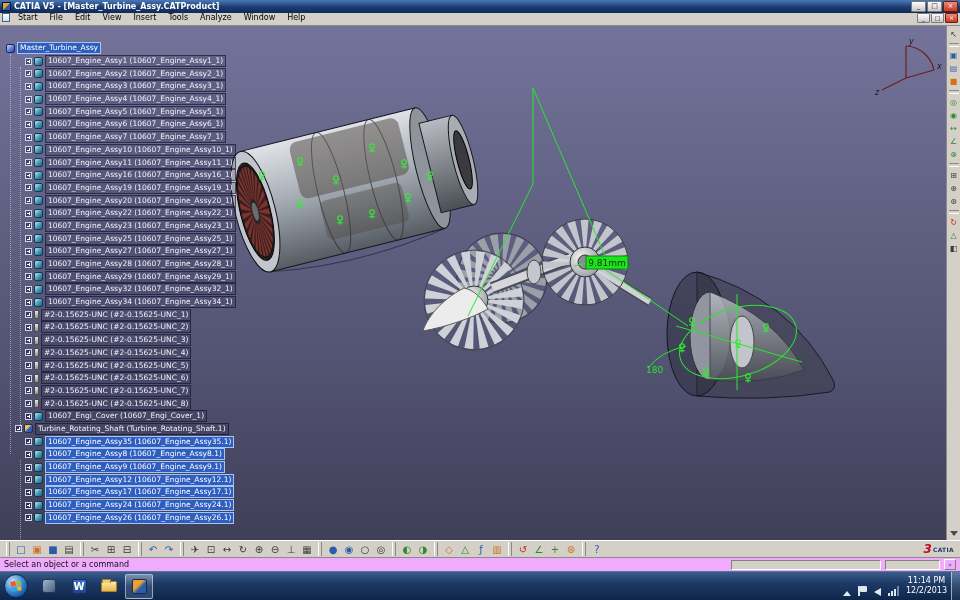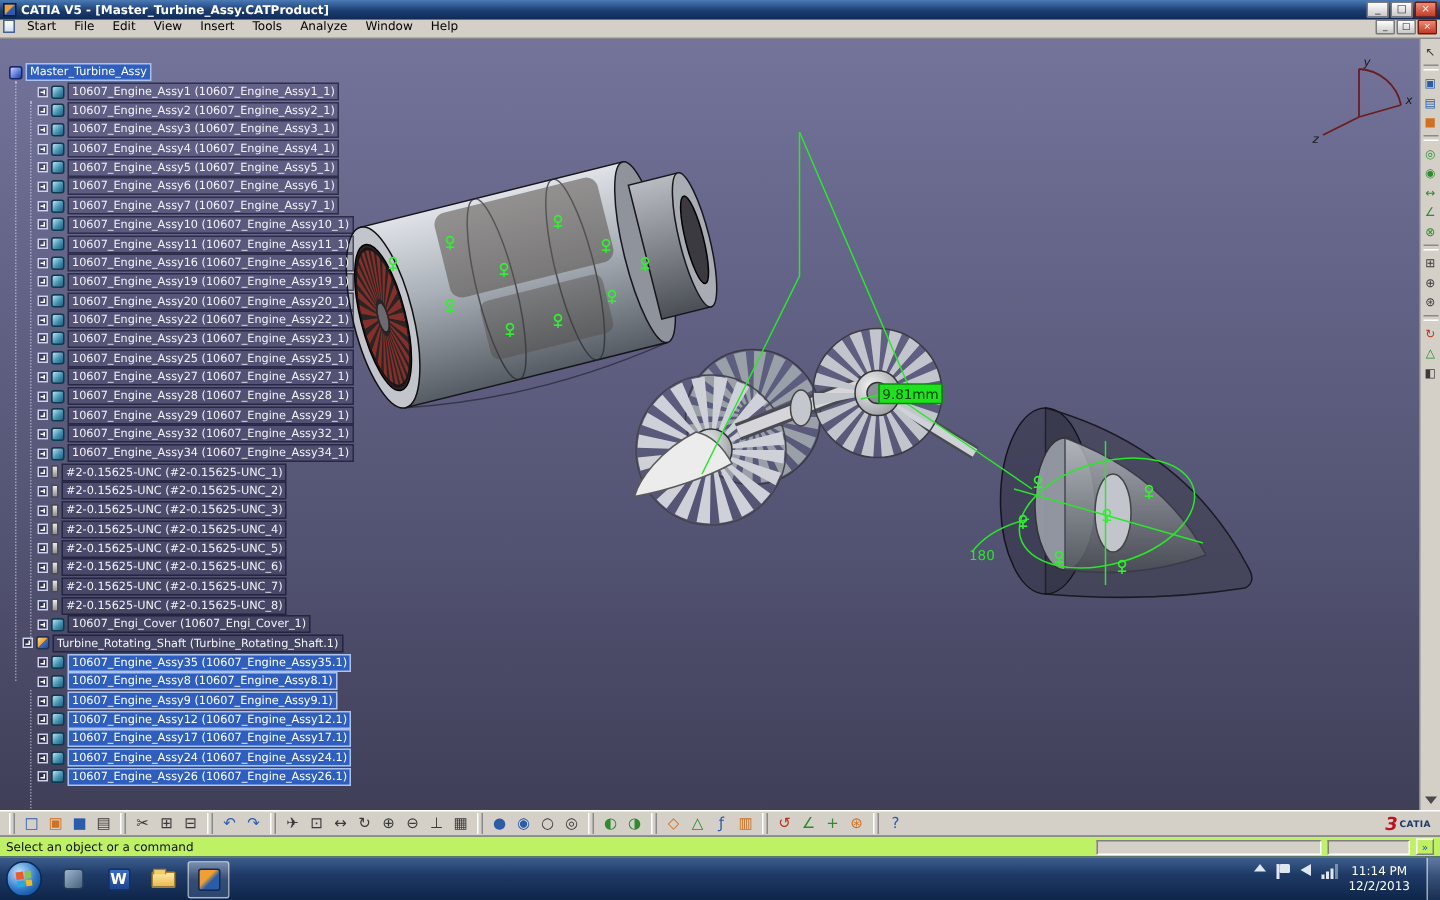--- a/index.html
+++ b/index.html
@@ -53,42 +53,42 @@
 
 .bottom-toolbar{position:absolute;top:540px;left:0;right:0;height:17px;background:#d4d0c8;border-top:1px solid #fff;display:flex;align-items:center;padding:0 3px}
 .bt-icon{width:16px;height:15px;font-size:10px;line-height:15px;text-align:center;color:#3a3a3a}
 .bt-sep{width:4px;height:14px;border-left:1px solid #fff;border-right:1px solid #8a8a8a;margin:0 3px}
 .c-blue{color:#2a5caa}.c-green{color:#2e8b2e}.c-orange{color:#d07020}.c-red{color:#c03020}
 .bt-logo{margin-left:auto;display:flex;align-items:center;padding-right:3px}
 .logo-three{color:#c01020;font-weight:bold;font-style:italic;font-size:12px;margin-right:1px}
 .logo-text{font-size:6px;color:#1a3a6b;font-weight:bold;letter-spacing:.3px}
 
 
-.statusbar{position:absolute;top:557px;left:0;right:0;height:14px;background:#bef264;border-top:1px solid #8a8a8a;display:flex;align-items:center;padding:0 4px;color:#111}
+.statusbar{position:absolute;top:557px;left:0;right:0;height:14px;background:#f0abfc;border-top:1px solid #8a8a8a;display:flex;align-items:center;padding:0 4px;color:#111}
 .sb-msg{font-size:8px}
 .sb-field{height:10px;border:1px solid;border-color:#808080 #fff #fff #808080;background:#d4d0c8}
 .sb-f1{width:150px;margin-left:auto}
 .sb-f2{width:55px;margin-left:4px}
 .sb-ico{width:12px;height:11px;margin-left:4px;border:1px solid;border-color:#fff #808080 #808080 #fff;font-size:7px;line-height:10px;text-align:center;color:#2a5caa}
 
 
 .taskbar{position:absolute;top:571px;left:0;right:0;height:29px;background:linear-gradient(#3c5d8c 0%,#1d3a66 40%,#0e2549 100%);border-top:1px solid #55779f;display:flex;align-items:center}
 .orb{width:24px;height:24px;border-radius:50%;margin:0 6px 0 4px;background:radial-gradient(circle at 35% 30%,#bfe3ff,#2f78c8 55%,#0b3d7e 95%);border:1px solid #072a55;display:flex;align-items:center;justify-content:center}
 .orb-flag{width:10px;height:10px;transform:rotate(-8deg);display:grid;grid-template-columns:1fr 1fr;grid-template-rows:1fr 1fr;gap:1px}
 .orb-flag i{display:block}
 .q1{background:#f05a28}.q2{background:#8cc63f}.q3{background:#28a8e0}.q4{background:#fcb814}
 .tb-items{display:flex;align-items:center;height:100%}
 .tb-item{width:28px;height:25px;margin:0 1px;display:flex;align-items:center;justify-content:center;border-radius:2px}
 .tb-item.active{background:linear-gradient(rgba(255,255,255,.35),rgba(255,255,255,.12) 50%,rgba(120,170,220,.25));border:1px solid rgba(255,255,255,.5)}
 .app1-icon{width:14px;height:14px;background:linear-gradient(135deg,#9fb6cc,#46607e);border-radius:3px;border:1px solid #233a52}
 .word-icon{width:15px;height:15px;background:linear-gradient(#3a6ec4,#1e4489);border:1px solid #122f66;border-radius:2px;color:#fff;font-size:10px;font-weight:bold;line-height:14px;text-align:center}
 .folder-icon{width:16px;height:11px;background:linear-gradient(#ffe9a8,#e8b84a);border:1px solid #a8812a;border-radius:1px;position:relative}
 .folder-icon::before{content:"";position:absolute;top:-3px;left:0;width:7px;height:3px;background:#f2cd6e;border:1px solid #a8812a;border-bottom:none;border-radius:1px 1px 0 0}
 .catia-icon{width:15px;height:15px;background:linear-gradient(135deg,#f0a030 40%,#2a5caa 60%);border:1px solid #13295a;border-radius:2px}
-.tray{margin-left:auto;display:flex;align-items:flex-start;gap:7px;padding-right:11px}
+.tray{margin-left:auto;display:flex;align-items:flex-end;gap:7px;padding-right:4px}
 .tri-up{width:0;height:0;border-left:4px solid transparent;border-right:4px solid transparent;border-bottom:5px solid #dfe7f0}
 .flag-ic{width:9px;height:10px;position:relative}
 .flag-ic::before{content:"";position:absolute;left:0;top:0;width:2px;height:10px;background:#dfe7f0}
 .flag-ic::after{content:"";position:absolute;left:2px;top:0;width:7px;height:6px;background:#dfe7f0;border-radius:1px}
 .vol-ic{width:0;height:0;border-top:4px solid transparent;border-bottom:4px solid transparent;border-right:7px solid #dfe7f0}
 .net-ic{display:flex;align-items:flex-end;gap:1px;height:10px}
 .net-ic i{display:block;width:2px;background:#dfe7f0}
 .n1{height:3px}.n2{height:5px}.n3{height:7px}.n4{height:10px;opacity:.45}
 .clock{color:#fff;font-size:8px;line-height:10px;text-align:center}
 .show-desktop{width:9px;height:29px;border-left:1px solid rgba(255,255,255,.55);background:linear-gradient(rgba(255,255,255,.18),rgba(255,255,255,.04))}

